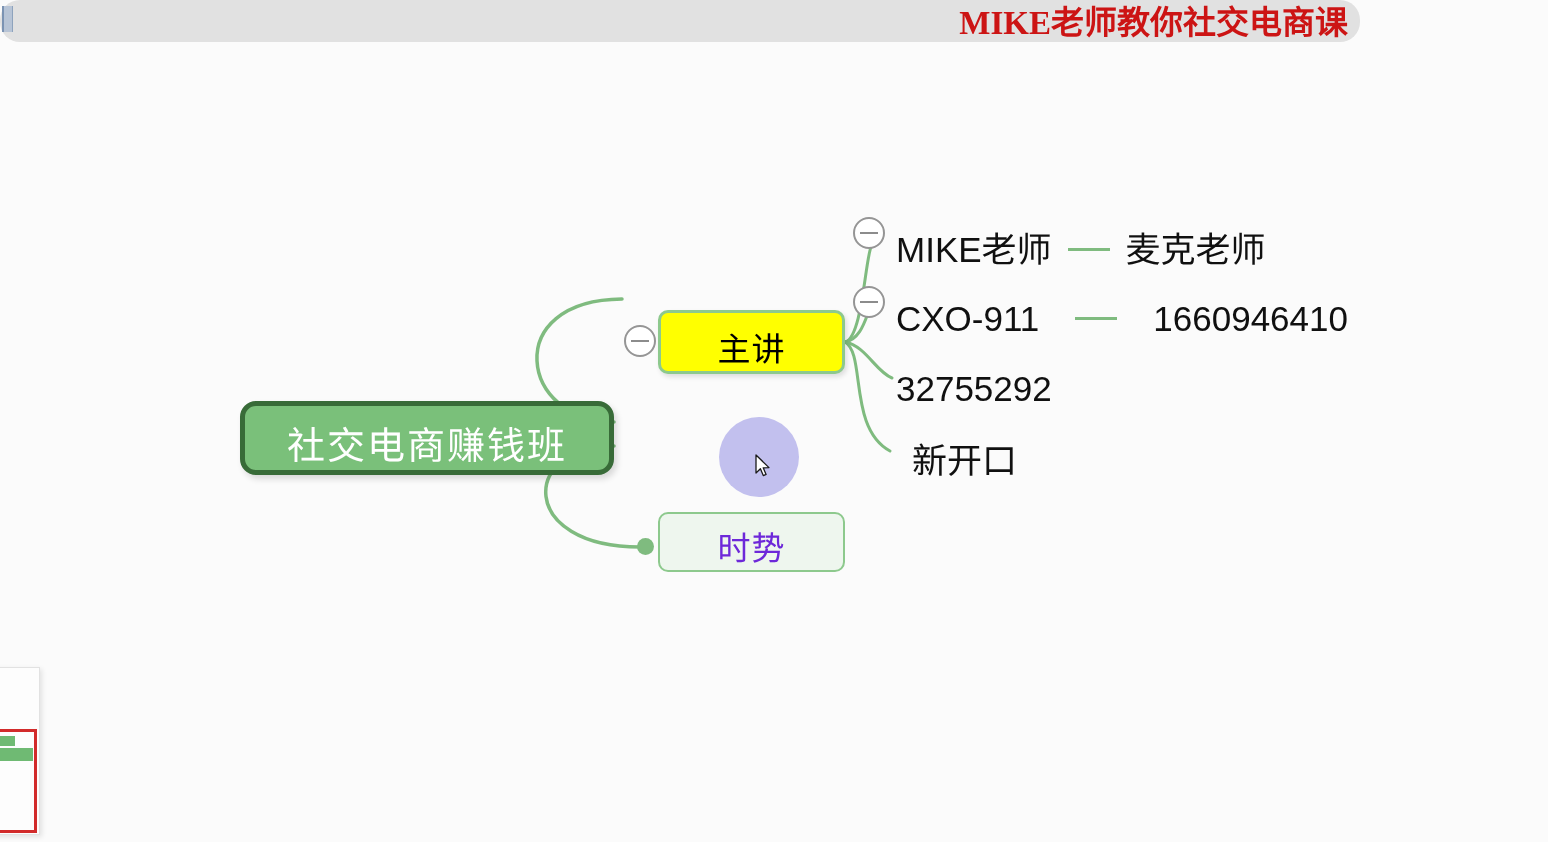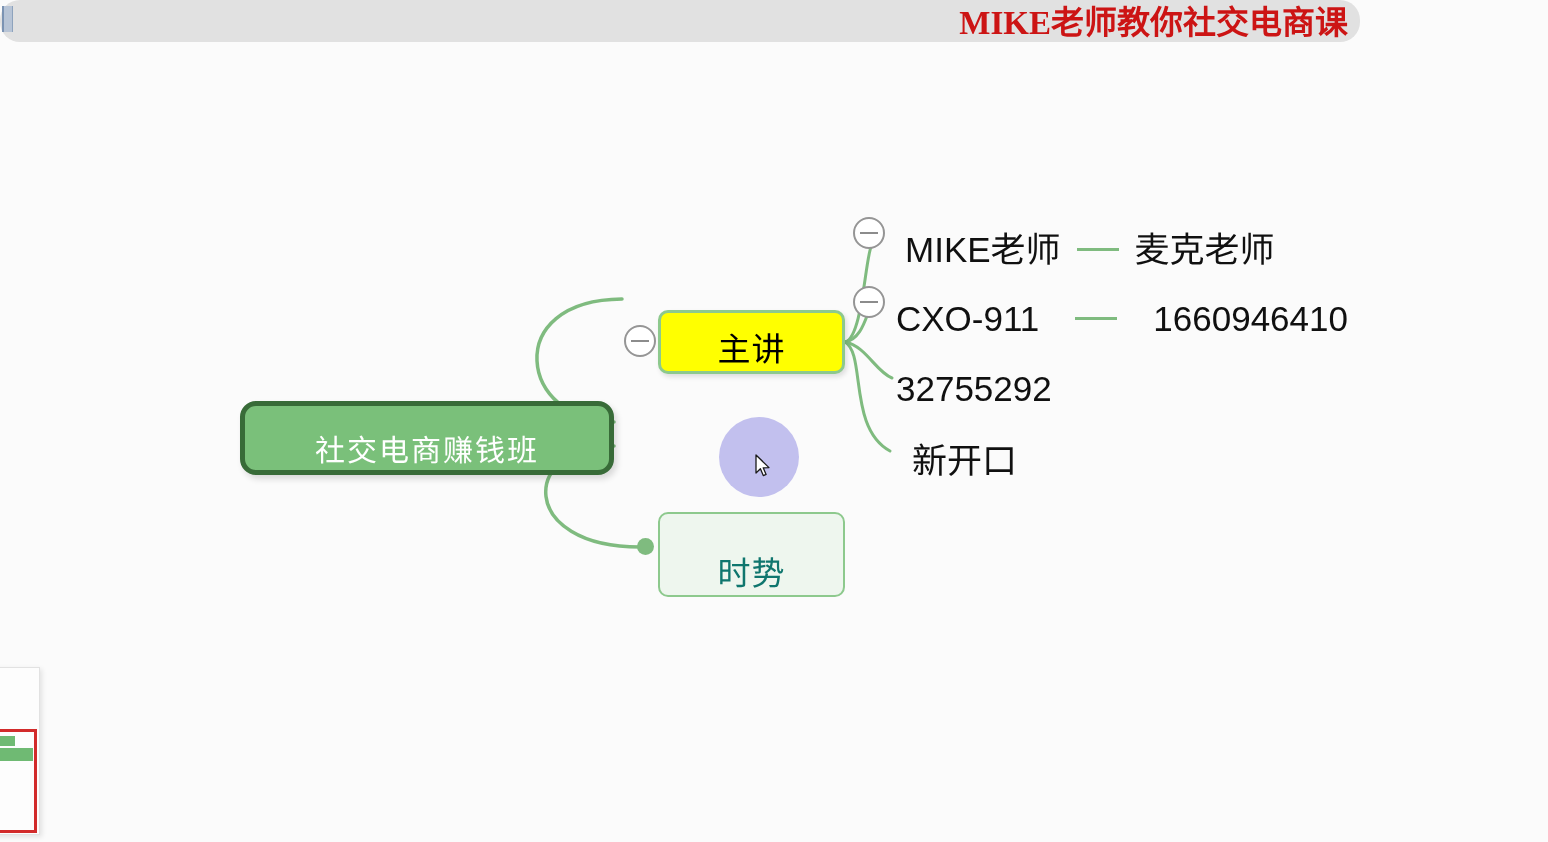--- a/index.html
+++ b/index.html
@@ -75,42 +75,42 @@
     justify-content: center;
     white-space: nowrap;
   }
   #node-root {
     left: 240px; top: 359px;
     width: 374px; height: 74px;
     background: #7ac07a;
     border: 5px solid #386b38;
     border-radius: 16px;
     color: #ffffff;
-    font-size: 30px;
+    font-size: 38px;
     letter-spacing: 2px;
     box-shadow: 3px 4px 6px rgba(0,0,0,0.14);
   }
   #node-zhujiang {
     left: 658px; top: 268px;
     width: 187px; height: 64px;
     background: #ffff00;
     border: 3px solid #8dc98d;
     border-radius: 10px;
     color: #000000;
     font-size: 33px;
     letter-spacing: 1px;
     box-shadow: 2px 3px 5px rgba(0,0,0,0.12);
   }
   #node-shishi {
     left: 658px; top: 470px;
-    width: 187px; height: 85px;
+    width: 187px; height: 60px;
     background: #eef6ee;
     border: 2px solid #8dc98d;
     border-radius: 10px;
-    color: #0f766e;
+    color: #6d28d9;
     font-size: 33px;
     letter-spacing: 1px;
   }
 
   
   .leaf {
     position: absolute;
     display: flex;
     align-items: center;
     white-space: nowrap;
@@ -119,21 +119,21 @@
   }
   .leaf .leaf-text { line-height: 1; }
   .leaf-link {
     display: inline-block;
     width: 42px;
     height: 3px;
     background: #7fbb7f;
     margin: 0 16px;
     flex: none;
   }
-  #leaf-mike   { left: 896px; top: 190px; margin-left: 9px; }
+  #leaf-mike   { left: 896px; top: 190px; }
   #leaf-cxo    { left: 896px; top: 259px; gap: 20px; }
   #leaf-date   { left: 896px; top: 329px; }
   #leaf-new    { left: 912px; top: 401px; }
 
   
   .toggle {
     position: absolute;
     width: 32px; height: 32px;
     border-radius: 50%;
     background: #ffffff;

